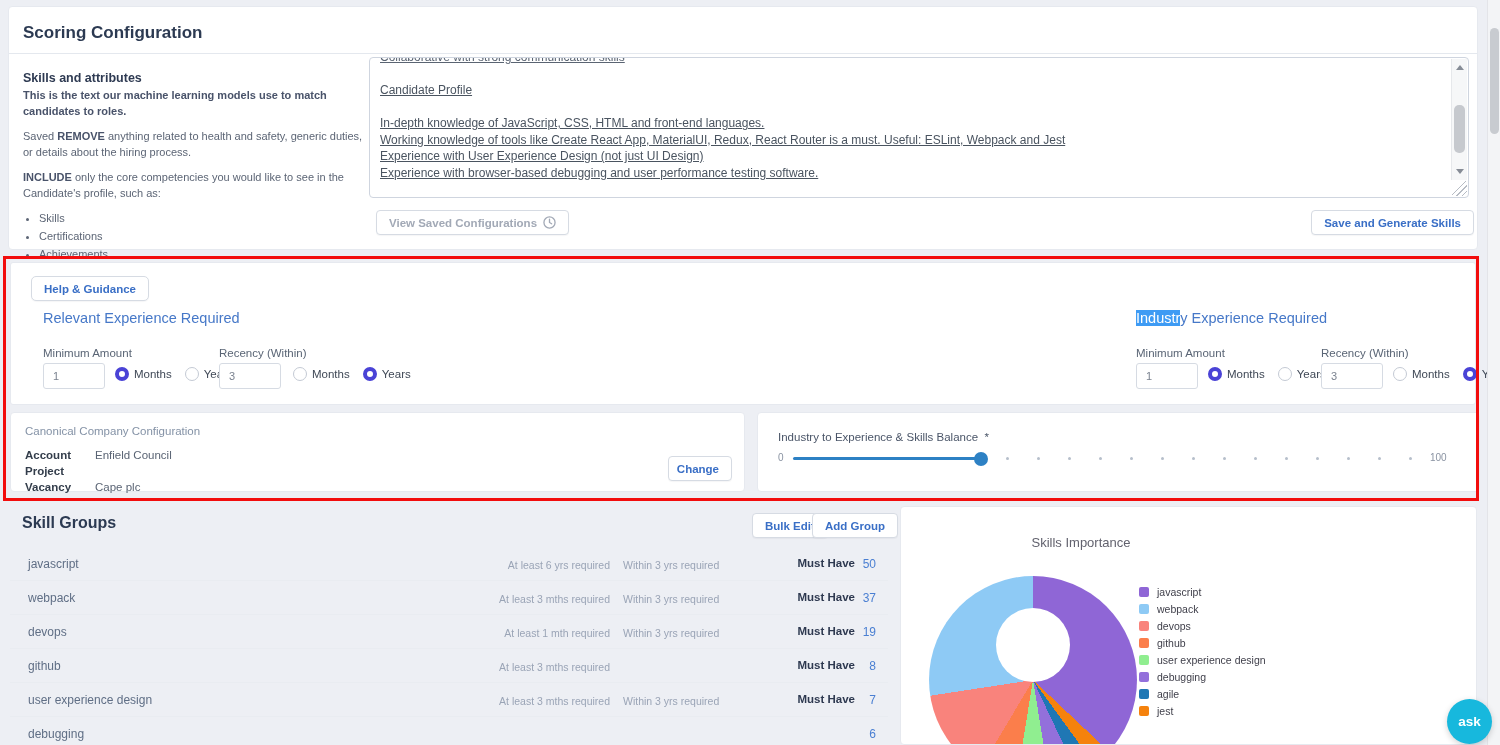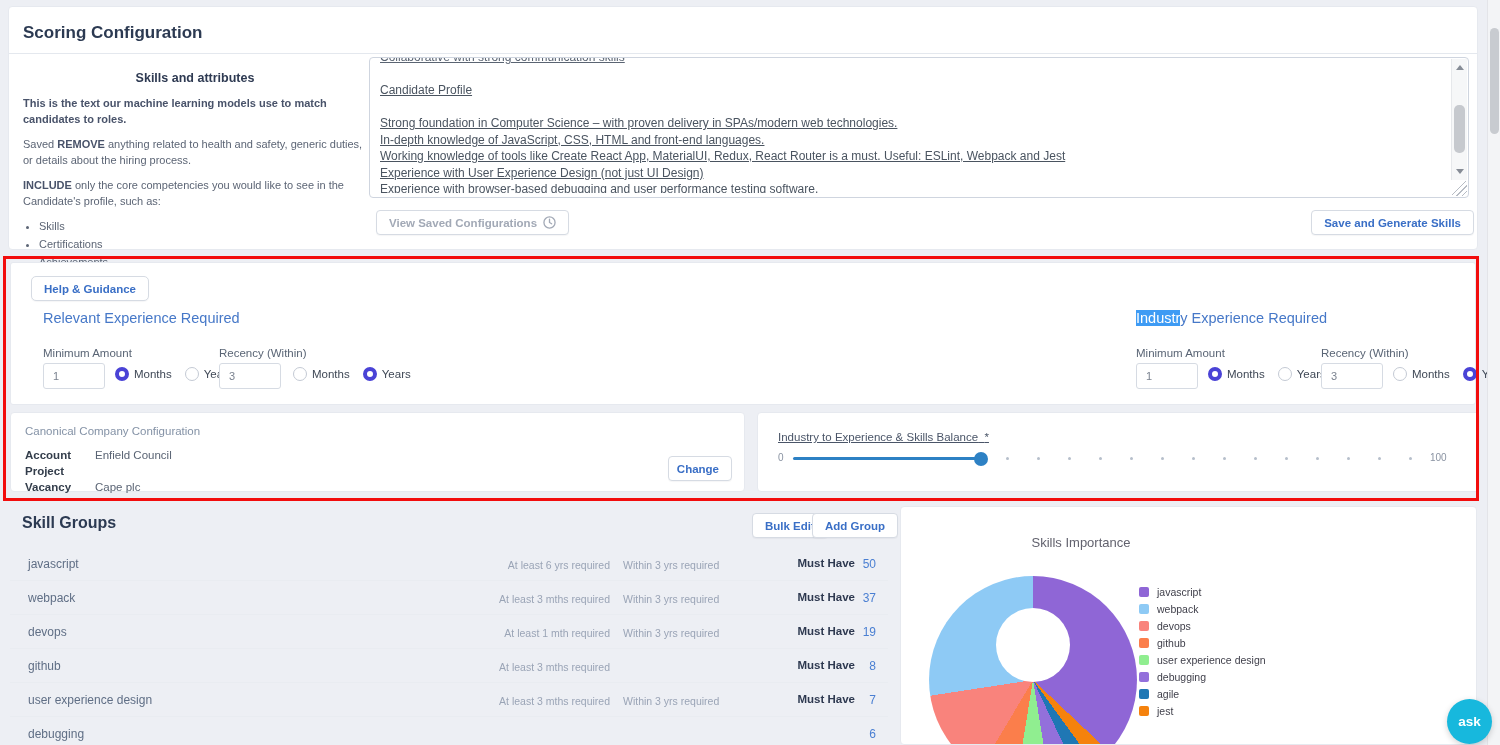--- a/index.html
+++ b/index.html
@@ -6,21 +6,21 @@
   html,body { width:1500px; height:745px; overflow:hidden;
     font-family:"Liberation Sans", sans-serif; background:#edeff4; color:#3c4656; }
   .stage { position:relative; width:1500px; height:745px; }
   .card { position:absolute; background:#fff; border:1px solid #e6e9ef; border-radius:4px; }
 
   
   .top-card { left:8px; top:6px; width:1470px; height:244px; }
   .page-title { position:absolute; left:14px; top:16px; font-size:17px; font-weight:bold; color:#2c3a52; }
   .title-divider { position:absolute; left:0; right:0; top:46px; height:1px; background:#e4e8ee; }
   .left-col { position:absolute; left:14px; top:62px; width:344px; font-size:11px; line-height:1.45; color:#5c6575; }
-  .left-col h3 { font-size:12.5px; color:#2e3a52; margin-bottom:9px;text-align:center; }
+  .left-col h3 { font-size:12.5px; color:#2e3a52; margin-bottom:1px; }
   .left-col p { margin-bottom:9px; }
   .left-col .b { font-weight:bold; color:#49536a; }
   .left-col ul { margin-left:16px; }
   .left-col li { margin-bottom:2px; }
 
   
   .profile-box { position:absolute; left:360px; top:50px; width:1100px; height:141px;
     background:#fff; border:1px solid #cfd5df; border-radius:4px; overflow:hidden; }
   .profile-text { position:absolute; left:10px; top:0; right:24px; bottom:4px; overflow:hidden;
     font-size:12px; line-height:16.5px; color:#4a5460; }
@@ -61,21 +61,21 @@
   
   .canon-card { left:10px; top:412px; width:735px; height:80px; }
   .canon-head { position:absolute; left:14px; top:12px; font-size:11.5px; color:#8492a6; }
   .canon-row { position:absolute; left:14px; font-size:11.5px; }
   .canon-row .lbl { display:inline-block; width:70px; font-weight:bold; color:#333d4b; }
   .canon-row .val { color:#5a6474; }
   .btn-change { position:absolute; right:12px; top:43px;padding-left:8px; }
 
   
   .bal-card { left:757px; top:412px; width:723px; height:80px; }
-  .bal-label { position:absolute; left:20px; top:18px; font-size:11.5px; color:#4a5568;text-decoration:underline; }
+  .bal-label { position:absolute; left:20px; top:18px; font-size:11.5px; color:#4a5568; }
   .bal-min { position:absolute; left:20px; top:39px; font-size:10px; color:#8a93a2; }
   .bal-max { position:absolute; left:672px; top:39px; font-size:10px; color:#8a93a2; }
   .slider-fill { position:absolute; left:35px; top:44px; height:3px; background:#2d81c4; border-radius:2px; }
   .slider-handle { position:absolute; top:38.5px; width:14px; height:14px; border-radius:50%; background:#1f7ac0; cursor:pointer; }
   .tick-dot { position:absolute; top:44px; width:3px; height:3px; border-radius:50%; background:#b6bfcb; }
 
   
   .sg-heading { position:absolute; left:22px; top:514px; font-size:16px; font-weight:bold; color:#2c3a52; }
   .btn-bulk { position:absolute; left:752px; top:513px; }
   .btn-add { position:absolute; left:812px; top:513px; }
@@ -125,21 +125,20 @@
         <li>Day-to-day activities</li>
       </ul>
     </div>
 
     <div class="profile-box">
       <div class="profile-text">
         <div class="clip">Collaborative with strong communication skills</div>
         <div></div>
         <div>Candidate Profile</div>
         <div></div>
-        <div>Strong foundation in Computer Science – with proven delivery in SPAs/modern web technologies.</div>
         <div>In-depth knowledge of JavaScript, CSS, HTML and front-end languages.</div>
         <div>Working knowledge of tools like Create React App, MaterialUI, Redux, React Router is a must. Useful: ESLint, Webpack and Jest</div>
         <div>Experience with User Experience Design (not just UI Design)</div>
         <div>Experience with browser-based debugging and user performance testing software.</div>
       </div>
       <div class="ta-rail">
         <div class="arrow-up"></div>
         <div class="ta-thumb"></div>
         <div class="arrow-down"></div>
       </div>

